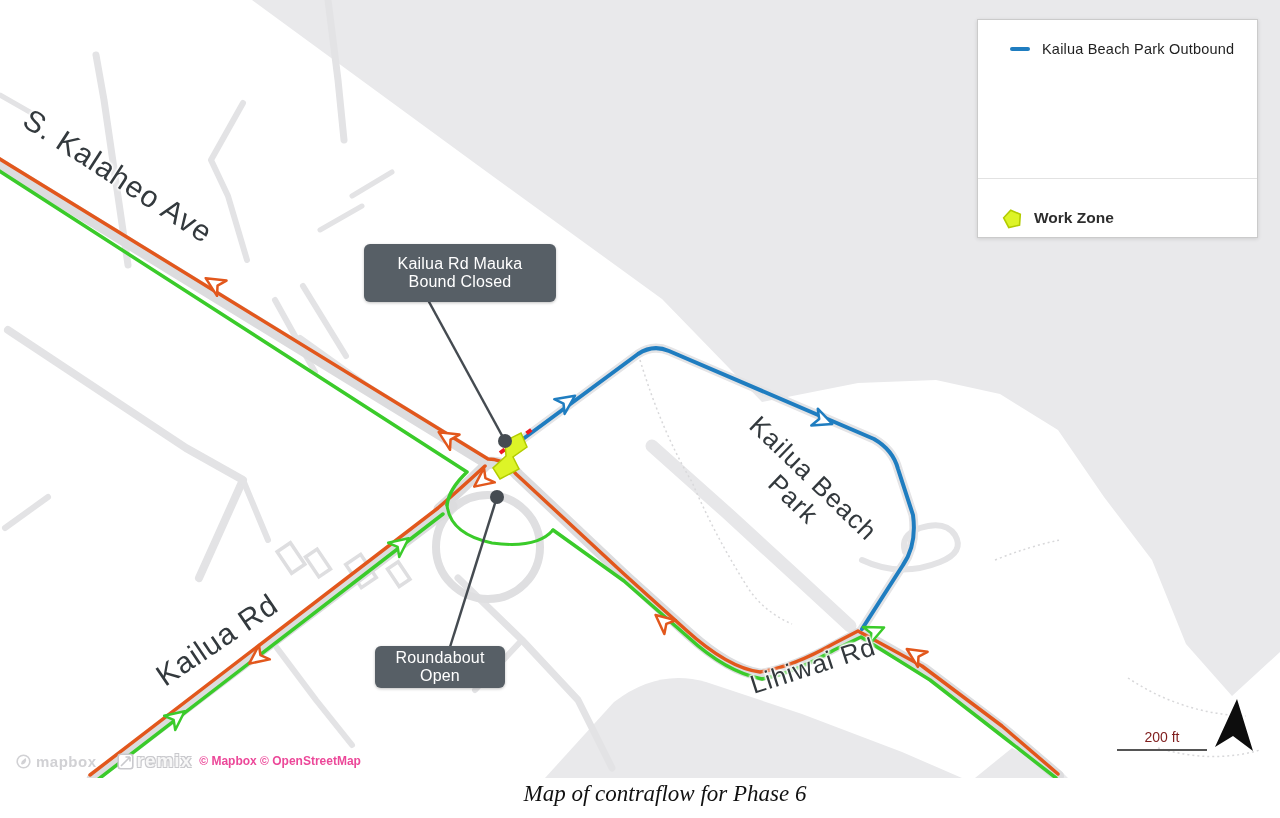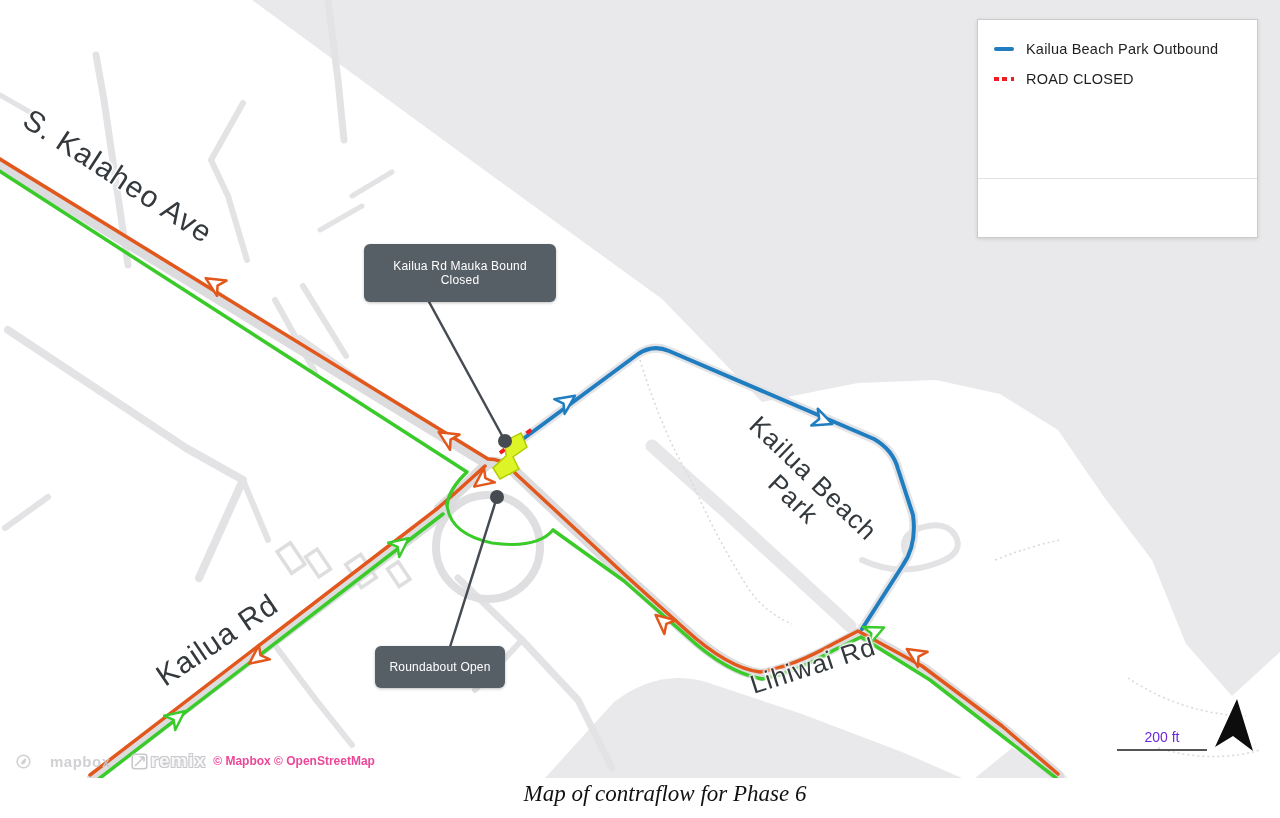--- a/index.html
+++ b/index.html
@@ -2,38 +2,38 @@
 <html><head>
 <meta charset="utf-8">
 <style>
   html,body{margin:0;padding:0;background:#ffffff;}
   body{width:1280px;height:818px;overflow:hidden;font-family:"Liberation Sans",sans-serif;position:relative;}
   .map-wrap{position:absolute;left:0;top:0;width:1280px;height:778px;background:#ffffff;overflow:hidden;}
   #map-svg{position:absolute;left:0;top:0;}
   .map-label{position:absolute;color:#33393d;font-weight:500;letter-spacing:1px;white-space:pre-line;
     text-align:center;line-height:1.12;
     text-shadow:0 0 2px #fff,0 0 3px #fff,0 0 4px #fff,1px 1px 2px #fff,-1px -1px 2px #fff,1px -1px 2px #fff,-1px 1px 2px #fff;}
-  .callout{position:absolute;background:#575f66;border-radius:6px;color:#ffffff;font-size:12px;font-weight:500;
+  .callout{position:absolute;background:#575f66;border-radius:6px;color:#ffffff;font-size:16px;font-weight:500;
     display:flex;align-items:center;justify-content:center;text-align:center;letter-spacing:.2px;
     box-shadow:0 1px 3px rgba(0,0,0,.25);padding:0 10px;box-sizing:border-box;}
   .legend{position:absolute;left:977px;top:19px;width:281px;height:219px;background:#ffffff;
     border:1px solid #cbcbcb;box-shadow:0 1px 4px rgba(0,0,0,.12);box-sizing:border-box;}
   .legend-items{position:absolute;left:0;top:14px;width:100%;}
-  .legend-row{display:flex;align-items:center;height:30px;padding-left:16px;}
+  .legend-row{display:flex;align-items:center;height:30px;padding-left:32px;}
   .legend-row .swatch{width:20px;height:4.5px;border-radius:2.5px;margin-right:12px;flex:none;}
   .legend-row .lbl{font-size:14.5px;color:#1f1f1f;letter-spacing:.2px;}
   .legend-divider{position:absolute;left:0;right:0;top:158px;border-top:1px solid #e2e2e2;}
   .legend-wz{position:absolute;left:24px;top:176px;display:flex;align-items:center;height:44px;}
   .legend-wz .lbl{font-size:15.5px;font-weight:bold;color:#2d2d2d;margin-left:11px;}
   .scale{position:absolute;left:1117px;top:729px;width:90px;text-align:center;}
-  .scale .scale-text{font-size:14px;color:#6d28d9;display:block;margin-bottom:4px;}
+  .scale .scale-text{font-size:14px;color:#7f1d1d;display:block;margin-bottom:4px;}
   .scale .scale-line{border-top:2px solid #555;}
   .north{position:absolute;left:1211px;top:698px;}
   .attribution{position:absolute;left:16px;top:750px;display:flex;align-items:center;gap:7px;}
-  .mb-logo{display:flex;align-items:center;gap:19px;color:#c9c9cd;font-weight:bold;font-size:15px;letter-spacing:.5px;opacity:.85;}
+  .mb-logo{display:flex;align-items:center;gap:5px;color:#c9c9cd;font-weight:bold;font-size:15px;letter-spacing:.5px;opacity:.85;}
   .remix-logo{display:flex;align-items:center;gap:3px;font-weight:bold;font-size:19px;letter-spacing:1px;color:#f7f7f7;
     text-shadow:-1px -1px 0 #c9c9cd,1px -1px 0 #c9c9cd,-1px 1px 0 #c9c9cd,1px 1px 0 #c9c9cd;padding-left:13px;}
   .attr-text{font-size:12px;font-weight:600;color:#ec4899;}
   .caption{position:absolute;left:0;top:781px;width:1280px;text-align:center;
     font-family:"Liberation Serif",serif;font-style:italic;font-size:23px;color:#111;margin-left:25px;}
 </style>
 </head>
 <body>
 
 <div class="map-wrap">
@@ -127,26 +127,28 @@
       <div class="callout" style="left: 364px; top: 244px; width: 192px; height: 58px;">Kailua Rd Mauka Bound Closed</div>
       <div class="callout" style="left: 375px; top: 646px; width: 130px; height: 42px;">Roundabout Open</div>
     </div>
 
   <div class="legend">
     <div class="legend-items" id="legend-items">
         <div class="legend-row">
           <span class="swatch" style="background: rgb(31, 125, 192);"></span>
           <span class="lbl">Kailua Beach Park Outbound</span>
         </div>
-        <div class="legend-row">
-          <span class="swatch" style="background: repeating-linear-gradient(90deg, rgb(238, 28, 35) 0px, rgb(238, 28, 35) 5px, transparent 5px, transparent 8.5px); border-radius: 0px;"></span>
-          <span class="lbl">ROAD CLOSED</span>
-        </div>
       </div>
     <div class="legend-divider"></div>
+    <div class="legend-wz">
+      <svg width="21" height="21" viewBox="0 0 21 21">
+        <polygon id="wz-icon-poly" points="10.5,2 19,8 16,18.5 5,18.5 2,8" transform="rotate(-12 10.5 10.5)" fill="#ddf427" stroke="#b3cc00" stroke-width="1.6"></polygon>
+      </svg>
+      <span class="lbl">Work Zone</span>
+    </div>
   </div>
 
   <div class="scale">
     <span class="scale-text">200 ft</span>
     <div class="scale-line"></div>
   </div>
 
   <svg class="north" width="46" height="56" viewBox="0 0 46 56">
     <polygon points="26,1 4,49 22,38 42,53" fill="#0d0d0d"></polygon>
   </svg>

